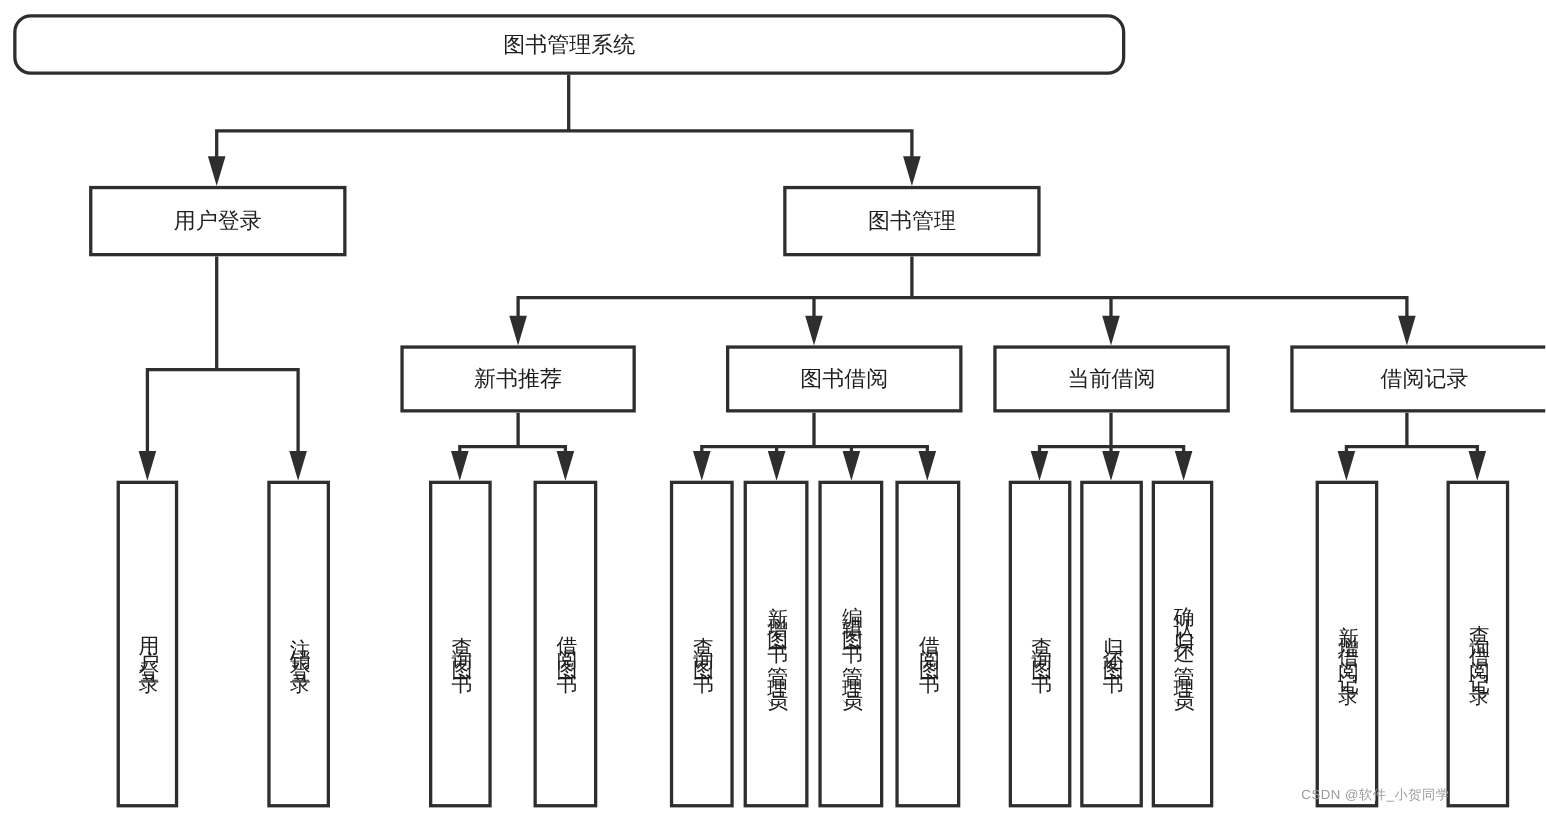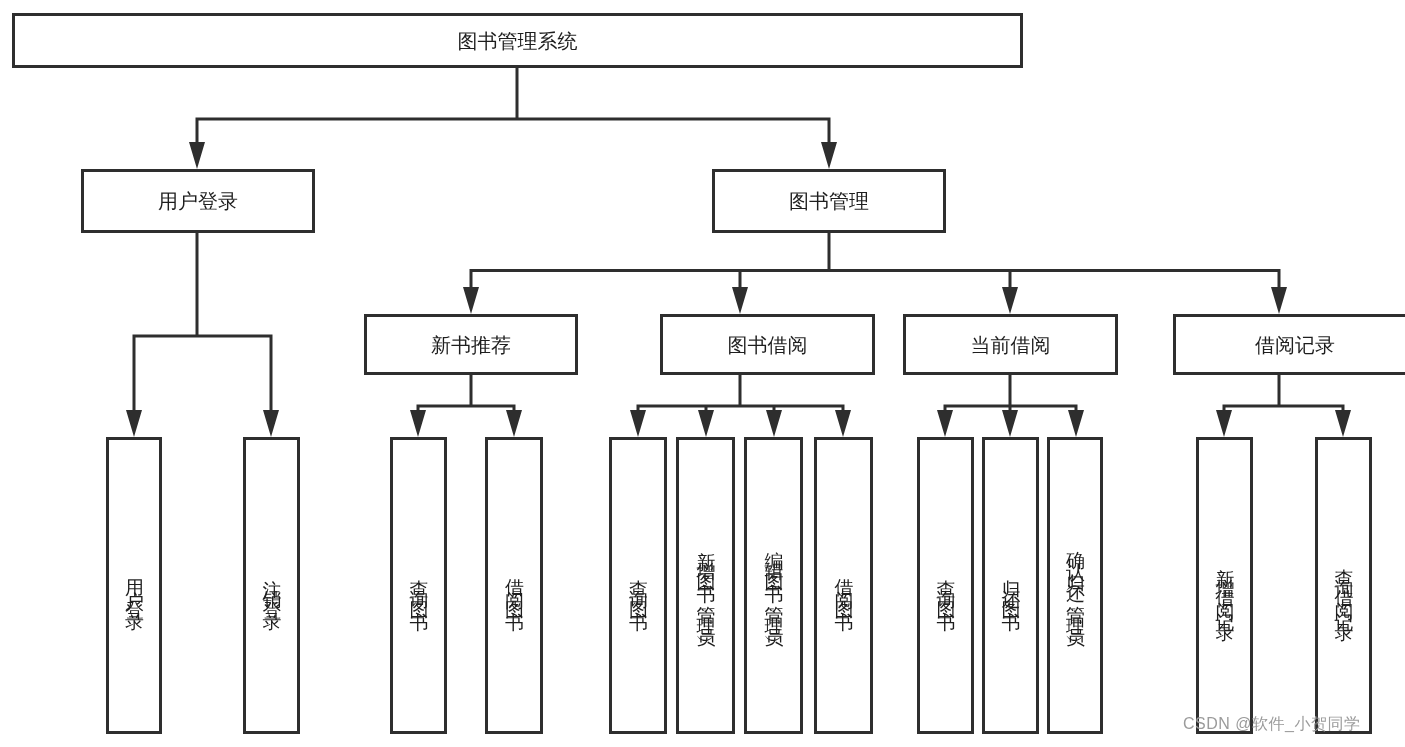--- a/index.html
+++ b/index.html
@@ -7,28 +7,28 @@
     position:relative; width:1405px; height:747px; background:#ffffff;
     font-family:"Liberation Sans", "DejaVu Sans", sans-serif; overflow:hidden;
   }
   svg.connectors { position:absolute; left:0; top:0; width:1405px; height:747px; }
   .node {
     position:absolute; background:#ffffff; box-sizing:border-box;
     border:3px solid #2e2e2e; color:#1e1e1e;
     display:flex; align-items:center; justify-content:center;
     font-size:20px; line-height:1.2; white-space:nowrap;
   }
-  .lvl-root { border-width:3px; }
+  .lvl-root { border-width:3px;border-radius:16px; }
   .leaf {
     writing-mode:vertical-rl; text-orientation:upright;
     font-size:19px; letter-spacing:11px; white-space:normal;
   }
   .watermark {
     position:absolute; left:1183px; top:714px; z-index:5;
-    color:#9b9b9b; font-size:16px; letter-spacing:0.5px;
+    color:#9b9b9b; font-size:12px; letter-spacing:0.5px;
   }
 </style>
 </head>
 <body>
 
 <div class="canvas">
 
   <svg class="connectors" viewBox="0 0 1405 747" xmlns="http://www.w3.org/2000/svg">
     <path fill="none" stroke="#2e2e2e" stroke-width="3" d="
       M517 68 V120.5

